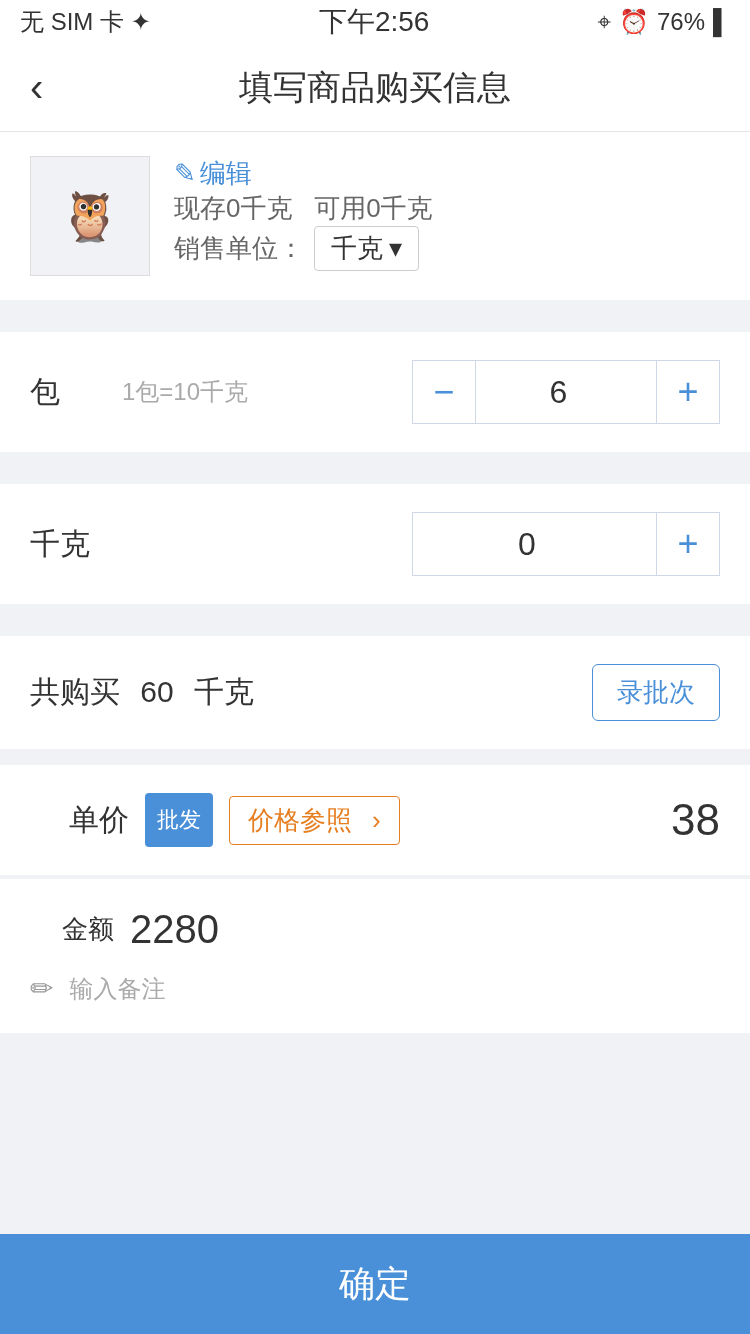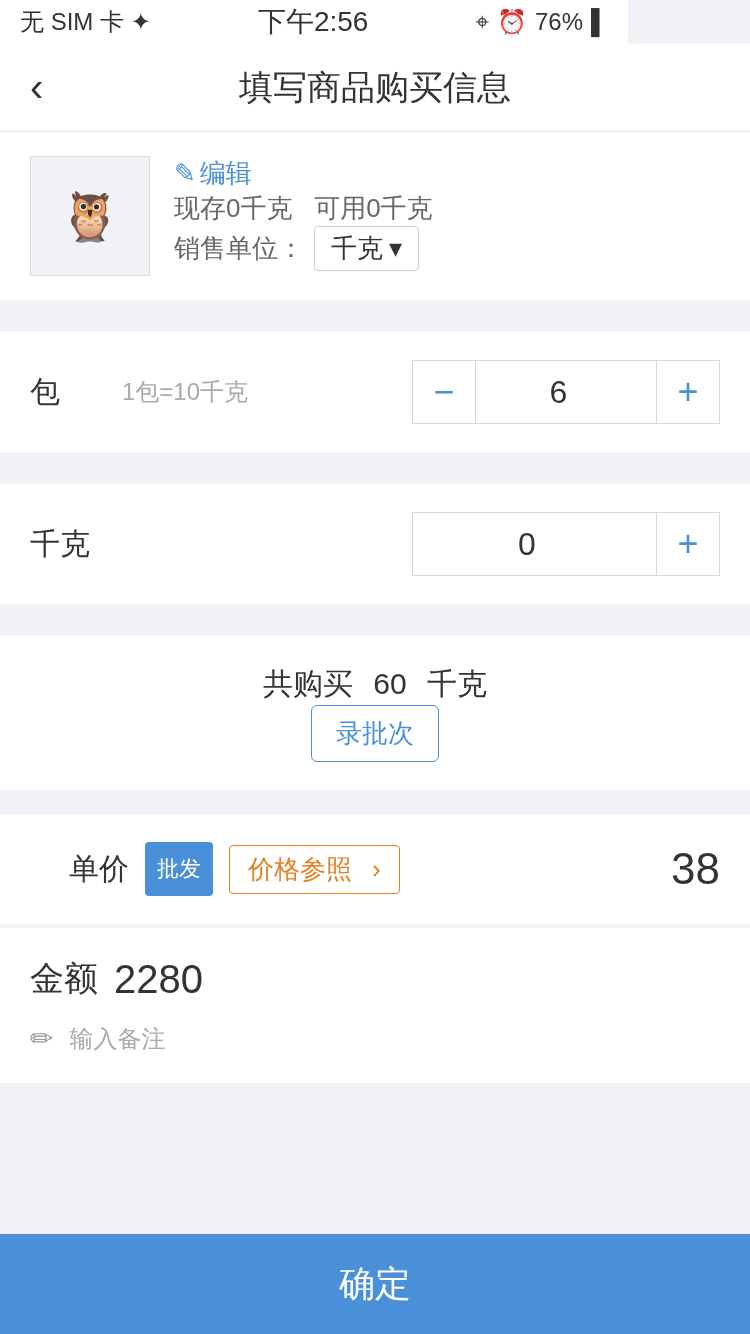--- a/index.html
+++ b/index.html
@@ -9,21 +9,21 @@
       min-height: 1334px;
       font-family: -apple-system, 'PingFang SC', 'Helvetica Neue', sans-serif;
       background: #f0f2f5;
       font-size: 28px;
       color: #333;
       position: relative;
     }
 
     
     .status-bar {
-      width: 628px;
+      width: 750px;
       height: 44px;
       background: #fff;
       display: flex;
       align-items: center;
       justify-content: space-between;
       padding: 0 20px;
       font-size: 24px;
       color: #333;
     }
     .status-left { display: flex; align-items: center; gap: 8px; }
@@ -162,22 +162,21 @@
       border-right: none;
     }
 
     
     .total-row {
       background: #fff;
       padding: 28px 30px;
       display: flex;
       align-items: center;
       justify-content: space-between;
-      margin-bottom: 8px;
-      flex-direction: column;
+      margin-bottom: 0;
     }
     .total-text { font-size: 30px; color: #333; }
     .total-highlight { font-size: 30px; color: #333; font-weight: 500; }
     .batch-btn {
       border: 1px solid #4a90d9;
       color: #4a90d9;
       font-size: 26px;
       padding: 10px 24px;
       border-radius: 6px;
       background: #fff;
@@ -222,21 +221,21 @@
     .amount-section {
       background: #fff;
       padding: 28px 30px;
     }
     .amount-row {
       display: flex;
       align-items: center;
       gap: 16px;
       margin-bottom: 20px;
     }
-    .amount-label { font-size: 34px; color: #333; }
+    .amount-label { font-size: 26px; color: #333; margin-left: 32px; }
     .amount-value { font-size: 40px; color: #333; font-weight: 500; }
     .remark-row {
       display: flex;
       align-items: center;
       gap: 16px;
     }
     .pencil-icon { font-size: 28px; color: #999; }
     .remark-text { font-size: 24px; color: #aaa; }
 
     

